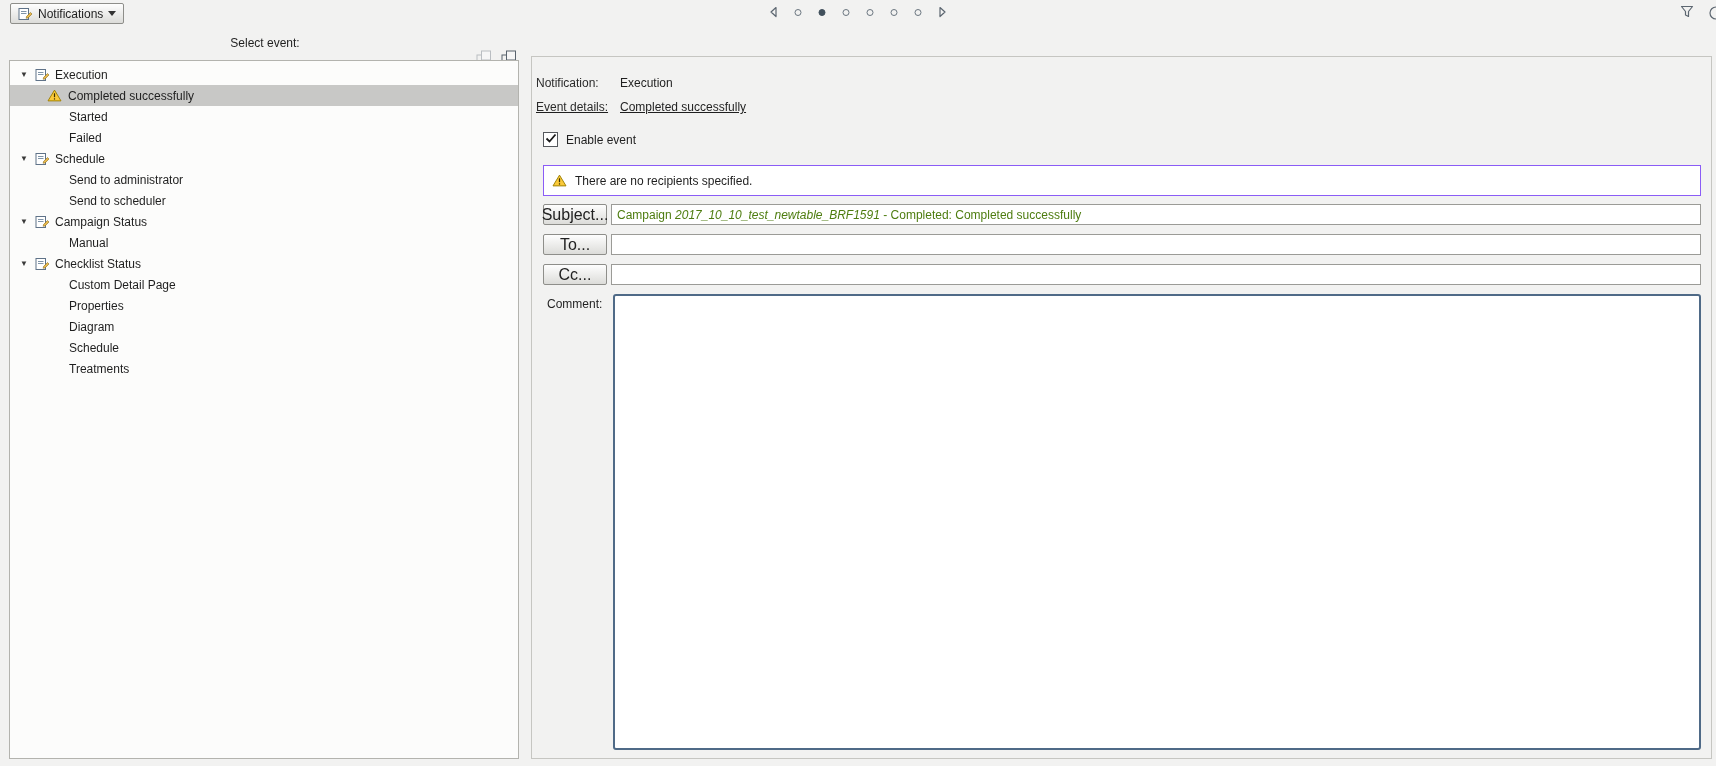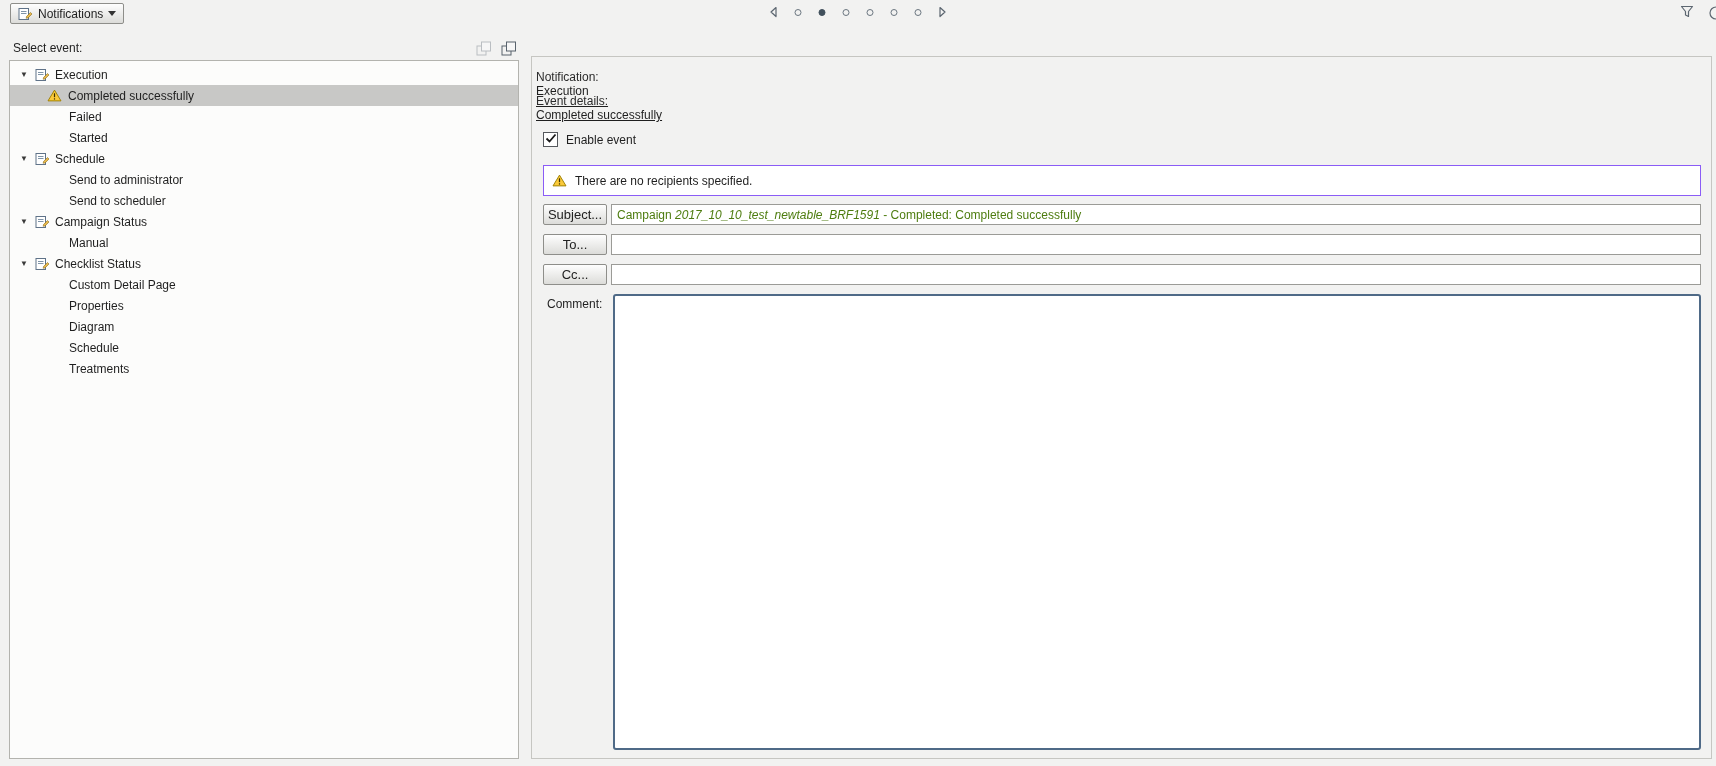--- a/index.html
+++ b/index.html
@@ -32,21 +32,21 @@
     border: 1px solid #6b7680; background: transparent; display: inline-block;
   }
   .pager .dot.active { background: #41505c; border-color: #41505c; }
   .pager .arrow { display: inline-flex; align-items: center; cursor: pointer; }
   .tb-right-icon { position: absolute; top: 5px; cursor: pointer; }
   .icon-filter { right: 22px; }
   .icon-circle { right: -8px; }
 
   
   .left-panel { position: absolute; left: 9px; top: 36px; width: 510px; bottom: 7px; }
-  .left-header { height: 24px; display: flex; align-items: center; padding: 0 2px 0 4px; }
+  .left-header { height: 24px; display: flex; align-items: center; padding: 0 2px 0 4px; flex-direction: column; }
   .left-icons { margin-left: auto; display: flex; gap: 9px; align-items: center; }
   .tree-icon-btn { display: inline-flex; cursor: pointer; }
   .tree-icon-btn.disabled { color: #babec2; }
   .tree-icon-btn.enabled { color: #59636d; }
   .tree-box {
     position: absolute; left: 0; right: 0; top: 24px; bottom: 0;
     background: #fcfcfb; border: 1px solid #b3b3ae;
     padding-top: 3px; overflow: auto;
   }
   .tree-row { height: 21px; display: flex; align-items: center; cursor: default; white-space: nowrap; }
@@ -56,21 +56,21 @@
   .tree-row.selected { background: #c8c8c6; }
   .twisty { font-size: 8px; color: #3a3a3a; width: 10px; line-height: 1; }
 
   
   .right-panel {
     position: absolute; left: 531px; width: 1181px; top: 56px; bottom: 7px;
     border: 1px solid #c6c6c2; background: #f2f2f1;
     display: flex; flex-direction: column;
     padding: 13px 10px 8px 0;
   }
-  .info-row { height: 20px; display: flex; align-items: flex-start; padding-left: 4px; flex-direction: column; }
+  .info-row { height: 20px; display: flex; align-items: flex-end; padding-left: 4px; }
   .info-row + .info-row { margin-top: 4px; text-decoration: underline; }
   .info-label { width: 84px; color: #2b2b2b; }
   .check-row { margin-top: 17px; height: 16px; display: flex; align-items: flex-end; gap: 8px; padding-left: 11px; }
   .checkbox {
     width: 15px; height: 15px; border: 1px solid #55585c; background: #fff;
     display: inline-flex; align-items: center; justify-content: center; cursor: pointer;
   }
   .checkbox .checkmark { display: none; margin-top: -2px; }
   .checkbox.checked .checkmark { display: block; }
   .warn-box {
@@ -78,21 +78,21 @@
     background: #ffffff; border: 1px solid #8b5cf6;
     display: flex; align-items: center; gap: 8px; padding-left: 8px;
   }
   .field-row { display: flex; align-items: center; gap: 4px; padding-left: 11px; height: 21px; }
   .field-row.subject { margin-top: 8px; }
   .field-row.to, .field-row.cc { margin-top: 9px; }
   .mini-btn {
     width: 64px; height: 21px; flex: 0 0 64px;
     background: linear-gradient(#fefefe, #dcdcd9);
     border: 1px solid #8e8e8a; border-radius: 2px;
-    font-family: inherit; font-size: 13px; color: #222;
+    font-family: inherit; font-size: 16px; color: #222;
     display: inline-flex; align-items: center; justify-content: center;
     cursor: pointer; padding: 0;
   }
   .text-field {
     flex: 1; height: 21px; background: #fff;
     border: 1px solid #9b9b97;
     padding: 0 5px; font-family: inherit; font-size: 12px; color: #4d7c0f;
     display: flex; align-items: center; overflow: hidden;
   }
   input.text-field { display: inline-block; }
@@ -195,24 +195,24 @@
         <span style="display:inline-flex;">
           <svg width="15" height="13" viewBox="0 0 16 14">
             <path d="M8 1.2 L15 12.8 L1 12.8 Z" fill="#fbca3a" stroke="#9b7d00" stroke-width="1" stroke-linejoin="round"></path>
             <rect x="7.35" y="4.6" width="1.3" height="4.2" fill="#3c3000"></rect>
             <rect x="7.35" y="10" width="1.3" height="1.4" fill="#3c3000"></rect>
           </svg>
         </span>
         <span class="lbl">Completed successfully</span>
       </div>
       <div class="tree-row child">
+        <span class="lbl">Started</span>
+      </div>
+      <div class="tree-row child">
         <span class="lbl">Failed</span>
-      </div>
-      <div class="tree-row child">
-        <span class="lbl">Started</span>
       </div>
       <div class="tree-row group">
         <span class="twisty">▼</span>
         <span class="gicon" style="display:inline-flex;">
           <svg width="15" height="14" viewBox="0 0 15 14">
             <rect x="1" y="1.5" width="9.5" height="11" fill="#fff" stroke="#5f7288" stroke-width="1"></rect>
             <line x1="3" y1="4.5" x2="8.5" y2="4.5" stroke="#7f94a8" stroke-width="1"></line>
             <line x1="3" y1="6.5" x2="8.5" y2="6.5" stroke="#7f94a8" stroke-width="1"></line>
             <path d="M8.5 9.5 L12.5 5.5 L14 7 L10 11 L8.2 11.3 Z" fill="#e8b84b" stroke="#8a6d1f" stroke-width="0.6"></path>
           </svg>

